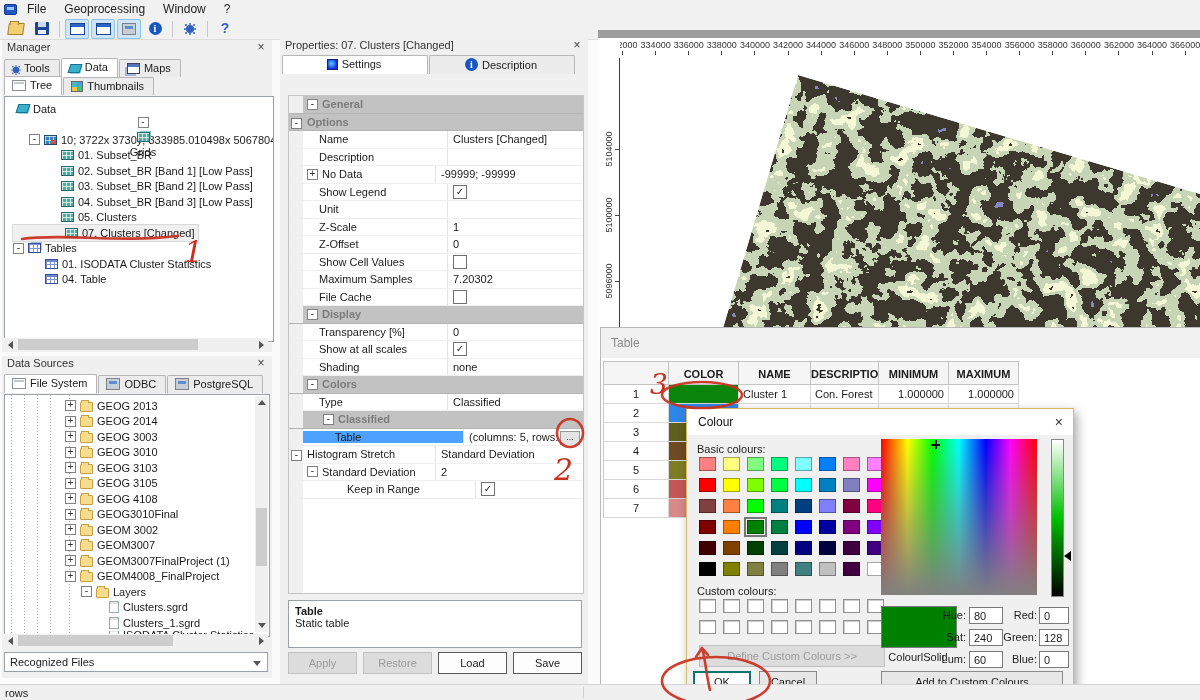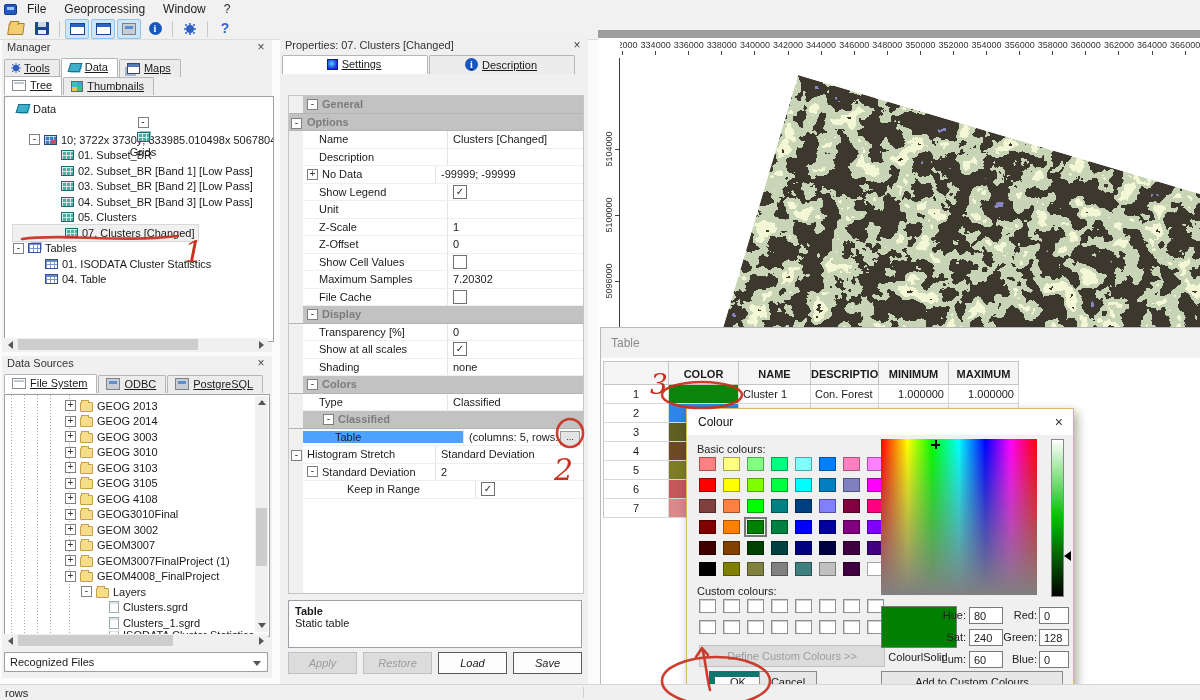--- a/index.html
+++ b/index.html
@@ -14,21 +14,21 @@
   #toolbar{left:0;top:18px;width:100%;height:22px;background:#f1f1f1;border-bottom:1px solid #dcdcdc;display:flex;align-items:center;padding-left:4px;box-sizing:border-box;gap:2px;}
   .tbtn{width:22px;height:18px;display:flex;align-items:center;justify-content:center;border:1px solid transparent;border-radius:2px;}
   .tbtn.pressed{background:#cde6f7;border-color:#8fc4ea;}
   .tsep{width:1px;height:16px;background:#c9c9c9;margin:0 3px;}
 
   
   .panel{position:absolute;background:#f0f0f0;}
   .phead{height:16px;font-size:11px;color:#333;padding:1px 5px;position:relative;}
   .pclose{position:absolute;right:4px;top:0px;width:14px;text-align:center;color:#444;font-size:12px;line-height:15px;}
   .tabs{display:flex;align-items:flex-end;padding-left:2px;}
-  .tab{display:flex;align-items:center;gap:4px;padding:2px 9px 3px 7px;background:#ececec;border:1px solid #b6b6b6;border-bottom:none;border-radius:2px 2px 0 0;margin-right:1px;white-space:nowrap;text-decoration:underline;}
+  .tab{display:flex;align-items:flex-end;gap:4px;padding:2px 9px 3px 7px;background:#ececec;border:1px solid #b6b6b6;border-bottom:none;border-radius:2px 2px 0 0;margin-right:1px;white-space:nowrap;}
   .tab.active{background:#fff;position:relative;z-index:2;padding-bottom:4px;}
   .treebox{position:absolute;background:#fff;border:1px solid #9aa0a6;overflow:hidden;}
 
   
   .ic{flex:none;display:inline-block;position:relative;box-sizing:border-box;}
   .ic-app{width:13px;height:11px;background:#2458c4;border:1px solid #123a88;border-radius:2px;}
   .ic-app::after{content:"";position:absolute;left:2px;top:2px;right:2px;height:3px;background:#9fc3ff;}
   .ic-openfolder{width:16px;height:12px;background:#f3cf72;border:1px solid #a87f2e;border-radius:1px;transform:skewX(-8deg);}
   .ic-openfolder::before{content:"";position:absolute;left:0;top:-3px;width:7px;height:3px;background:#f3cf72;border:1px solid #a87f2e;border-bottom:none;}
   .ic-floppy{width:14px;height:13px;background:#1c4694;border-radius:1px;}
@@ -588,21 +588,21 @@
             <span class="cb checked"></span>
           </span>
         </div>
     </div>
 
     <div style="position:absolute;left:8px;top:562px;width:294px;height:48px;background:#fff;border:1px solid #9aa0a6;box-sizing:border-box;padding:4px 6px;">
       <div style="font-weight:bold;">Table</div>
       <div>Static table</div>
     </div>
 
-    <div style="position:absolute;left:8px;top:614px;width:294px;display:flex;gap:6px;font-style:italic;">
+    <div style="position:absolute;left:8px;top:614px;width:294px;display:flex;gap:6px;">
       <span class="btn disabled" style="flex:1;height:20px;">Apply</span>
       <span class="btn disabled" style="flex:1;height:20px;">Restore</span>
       <span class="btn lit" style="flex:1;height:20px;">Load</span>
       <span class="btn lit" style="flex:1;height:20px;">Save</span>
     </div>
   </div>
 
   <div id="mapwin">
     <div id="maptopstrip"></div>
     <div id="xruler">
@@ -821,21 +821,21 @@
         <div class="swatch custom"></div>
         <div class="swatch custom"></div>
         <div class="swatch custom"></div>
         <div class="swatch custom"></div>
         <div class="swatch custom"></div>
         <div class="swatch custom"></div>
         <div class="swatch custom"></div>
       </div>
 
     <span class="btn disabled" style="position:absolute;left:12px;top:236px;width:186px;height:22px;box-sizing:border-box;">Define Custom Colours &gt;&gt;</span>
-    <span class="btn lit" style="position:absolute;left:22px;top:262px;width:58px;height:22px;box-sizing:border-box;border:6px solid #0f766e;">OK</span>
+    <span class="btn lit" style="position:absolute;left:6px;top:262px;width:58px;height:22px;box-sizing:border-box;border:2px solid #0f766e;">OK</span>
     <span class="btn" style="position:absolute;left:72px;top:262px;width:58px;height:22px;box-sizing:border-box;">Cancel</span>
 
     <div id="hsfield">
       <span class="hs-mar hs-marker" style="left:50px;top:1px;"></span>
     </div>
     <div id="lumbar"></div>
     <span id="lumarrow"></span>
 
     <div id="preview" style="background: rgb(0, 128, 0);"></div>
     <span class="dlabel" style="left:194px;top:242px;width:74px;text-align:center;">ColourlSolid</span>

